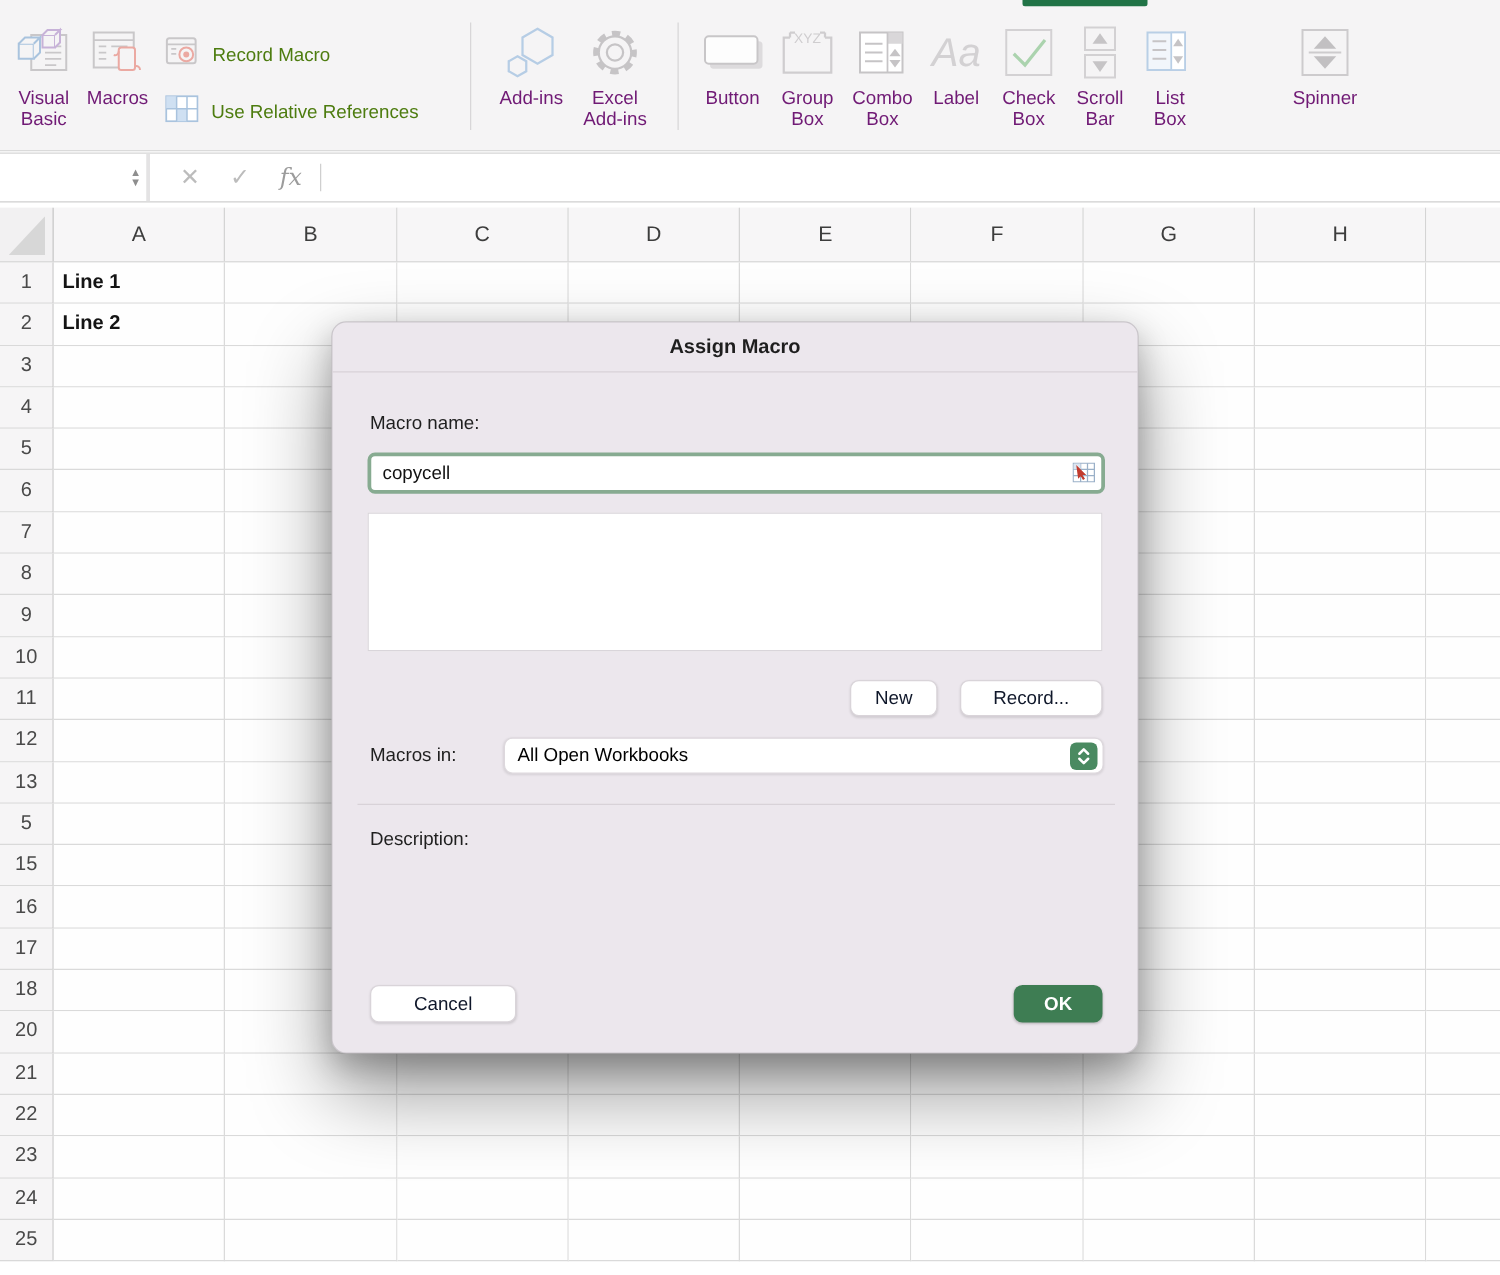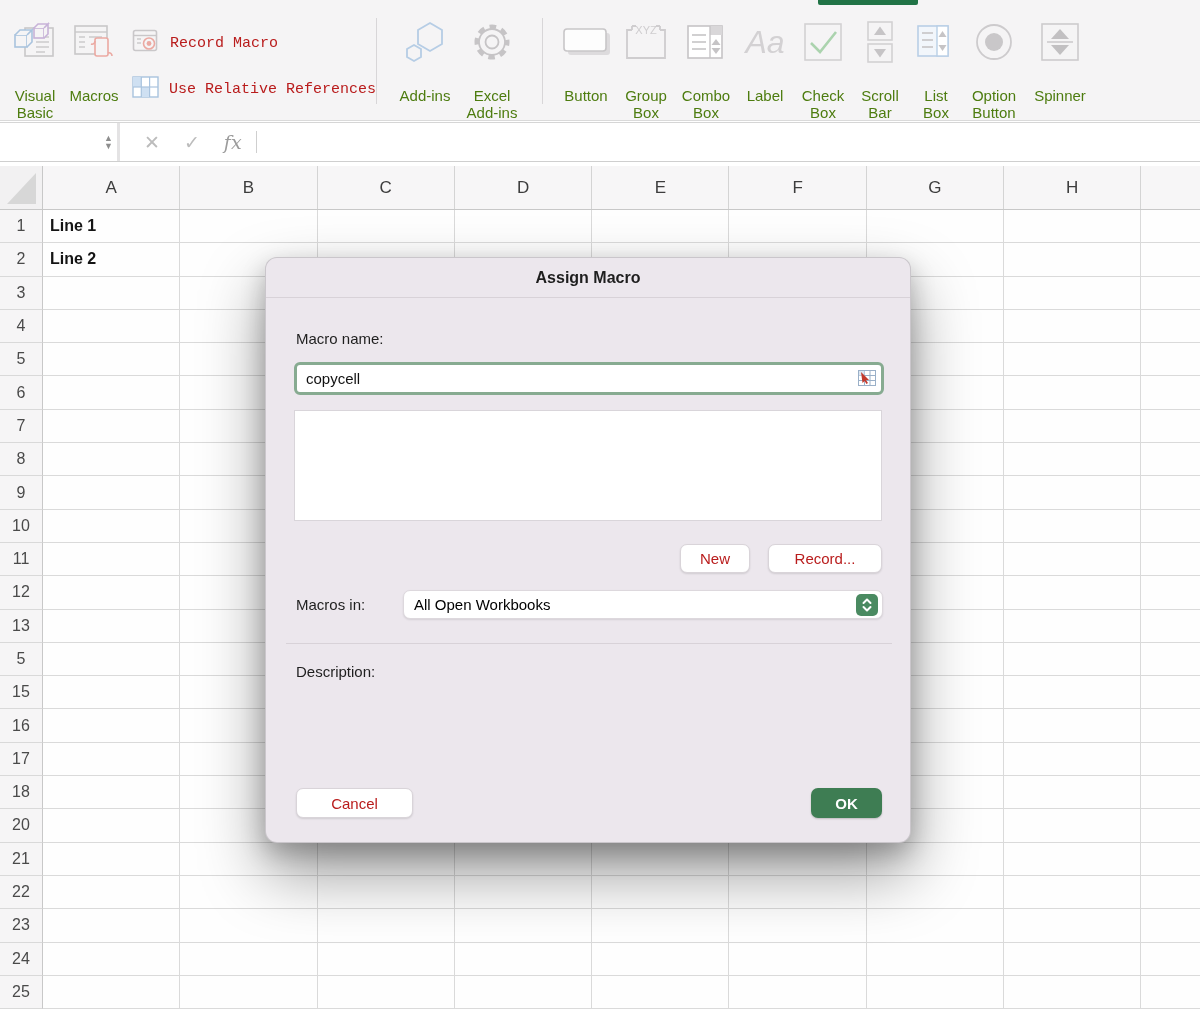--- a/index.html
+++ b/index.html
@@ -7,23 +7,23 @@
     font-family:"Liberation Sans", sans-serif; }
 
   
   .ribbon { position:absolute; left:0; top:0; width:1200px; height:121px;
     background:#f5f4f5; border-bottom:1px solid #dadada; }
   .tab-indicator { position:absolute; left:818px; top:0; width:100px; height:5px;
     border-radius:0 0 2px 2px; }
   .rib-item { position:absolute; top:18px; display:flex; flex-direction:column;
     align-items:center; text-align:center; }
   .rib-icon { height:48px; display:flex; align-items:center; justify-content:center; }
-  .rib-label { font-size:15px; line-height:17px; color:#4d7c0f; margin-top:21px; }
+  .rib-label { font-size:15px; line-height:17px; color:#701a75; margin-top:4px; }
   .rib-row { position:absolute; left:132px; display:flex; align-items:center; gap:10px; }
-  .rib-row .rib-label { margin-top:0; color:#b91c1c;font-family:Liberation Mono, monospace; }
+  .rib-row .rib-label { margin-top:0; color:#4d7c0f; }
   .rib-divider { position:absolute; top:18px; width:1px; height:86px; background:#d8d6d8; }
 
   
   .formula-bar { position:absolute; left:0; top:122px; width:1200px; height:40px;
     background:#fff; border-top:1px solid #d6d6d6; border-bottom:1px solid #cfcfcf;
     display:flex; align-items:center; }
   .name-box { width:120px; height:100%; border-right:3px solid #e4e3e4;
     display:flex; align-items:center; justify-content:flex-end; padding-right:4px; }
   .name-stepper { display:flex; flex-direction:column; line-height:8px;
     font-size:9px; color:#8e8e8e; cursor:default; }
@@ -65,21 +65,21 @@
   .dlg-label { position:absolute; left:30px; font-size:15px; color:#1f1f1f; }
   .macro-name-input { position:absolute; left:28px; top:104px; width:590px; height:33px;
     border:3px solid #87ab91; border-radius:6px; background:#fff;
     font-family:"Liberation Sans", sans-serif; font-size:15px; color:#111;
     padding:0 30px 0 9px; outline:none; }
   .range-icon { position:absolute; left:592px; top:112px; width:18px; height:16px; }
   .macro-list { position:absolute; left:28px; top:152px; width:588px; height:111px;
     background:#fff; border:1px solid #d9d5da; }
   .dlg-btn { position:absolute; height:29px; background:#fff; border:1px solid #d9d4d9;
     border-radius:7px; box-shadow:0 1px 2px rgba(0,0,0,0.12); font-size:15px;
-    color:#b91c1c; display:flex; align-items:center; justify-content:center;
+    color:#0f172a; display:flex; align-items:center; justify-content:center;
     cursor:default; font-family:"Liberation Sans", sans-serif; }
   .btn-new { left:414px; top:286px; width:70px; }
   .btn-record { left:502px; top:286px; width:114px; }
   .macros-in-dd { position:absolute; left:137px; top:332px; width:480px; height:29px;
     background:#fff; border:1px solid #ddd8dd; border-radius:7px;
     box-shadow:0 1px 2px rgba(0,0,0,0.10); display:flex; align-items:center;
     padding:0 4px 0 10px; font-size:15px; color:#000000; }
   .dd-text { flex:1; }
   .dd-stepper { width:22px; height:22px; border-radius:5px; display:flex;
     align-items:center; justify-content:center; }
@@ -260,29 +260,20 @@
         <line x1="7" y1="17" x2="18" y2="17" stroke="#c6c4c6" stroke-width="1.6"></line>
         <line x1="7" y1="24" x2="18" y2="24" stroke="#c6c4c6" stroke-width="1.6"></line>
         <rect x="22" y="3" width="11" height="30" fill="#fff" stroke="#b9cfe6" stroke-width="1.4"></rect>
         <polygon points="27.5,8 31.5,14 23.5,14" fill="#c6c4c6"></polygon>
         <polygon points="27.5,28 31.5,22 23.5,22" fill="#c6c4c6"></polygon>
       </svg>
     </div>
     <div class="rib-label">List Box</div>
   </div>
 
-  <div class="rib-item" style="left:962px; width:64px">
-    <div class="rib-icon">
-      <svg width="44" height="44" viewBox="0 0 44 44">
-        <circle cx="22" cy="22" r="17" fill="none" stroke="#cdcbcd" stroke-width="1.8"></circle>
-        <circle cx="22" cy="22" r="9" fill="#c9c7c9"></circle>
-      </svg>
-    </div>
-    <div class="rib-label">Option Button</div>
-  </div>
 
   <div class="rib-item" style="left:1030px; width:60px">
     <div class="rib-icon">
       <svg width="44" height="44" viewBox="0 0 44 44">
         <rect x="4" y="4" width="36" height="36" fill="none" stroke="#cdcbcd" stroke-width="1.6"></rect>
         <polygon points="22,9 31,19 13,19" fill="#c2c0c2"></polygon>
         <polygon points="22,35 31,25 13,25" fill="#c2c0c2"></polygon>
         <line x1="9" y1="22" x2="35" y2="22" stroke="#cdcbcd" stroke-width="1.6"></line>
       </svg>
     </div>

